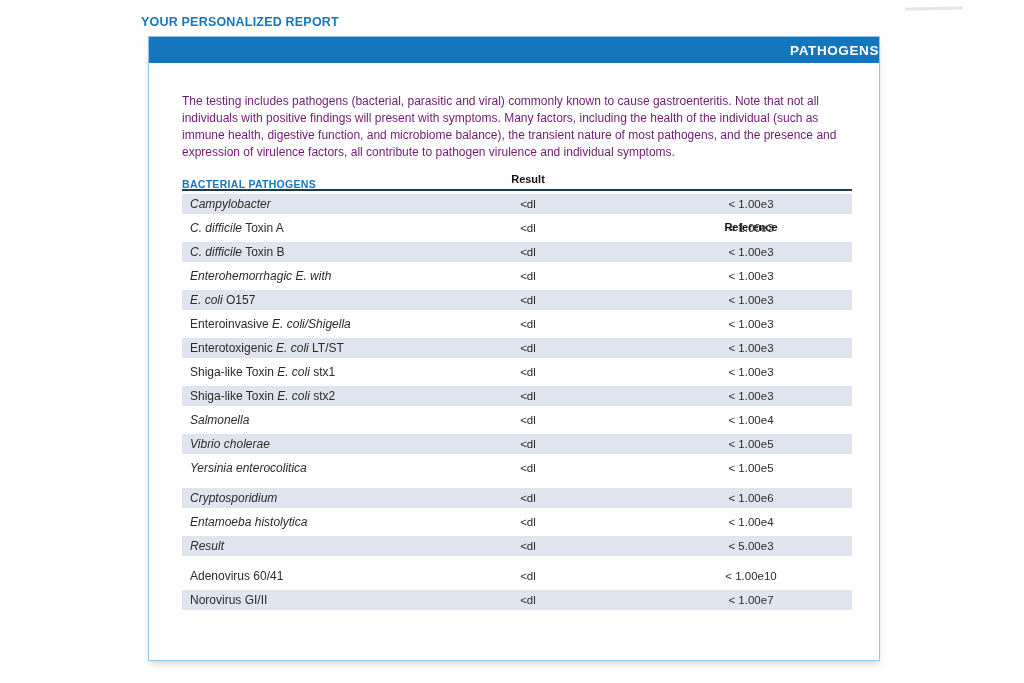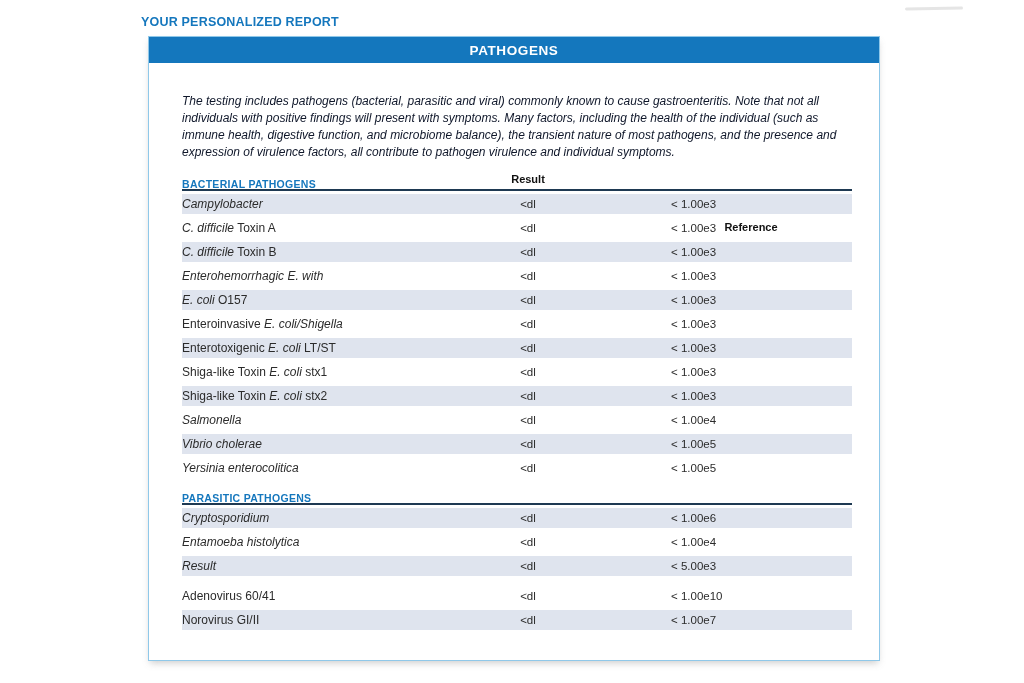--- a/index.html
+++ b/index.html
@@ -19,28 +19,28 @@
   }
   .report-box {
     position:absolute; left:148px; top:36px; width:732px; height:625px;
     box-sizing:border-box; background:#ffffff;
     border:1px solid var(--border-blue,#8fc8e9);
     box-shadow:0 4px 7px -2px rgba(110,110,110,0.35);
   }
   .banner {
     position:absolute; left:0; top:0; right:0; height:26px;
     background:var(--banner-blue,#1477bd);
-    display:flex; align-items:center; justify-content:center;
+    display:flex; align-items:center; justify-content:flex-end;
   }
   .banner span {
     color:#ffffff; font-weight:bold; font-size:13.5px; letter-spacing:0.6px;
   }
   .intro {
     position:absolute; left:33px; top:56px; width:676px; margin:0;
-    font-size:12px; line-height:1.42; color:#0f172a;font-style:italic;
+    font-size:12px; line-height:1.42; color:#701a75;
   }
   #table-root { position:absolute; left:33px; top:137px; width:670px; }
   .section { margin-bottom:10px; }
   .section-head {
     position:relative; height:15px; margin-bottom:3px;
     border-bottom:2px solid var(--rule-dark,#1e3952);
   }
   .section-title {
     font-size:10.5px; font-weight:bold; letter-spacing:0.3px;
     color:var(--accent-blue,#1577bd); text-transform:uppercase;
@@ -49,28 +49,28 @@
     position:absolute; top:-1px; font-size:11px; font-weight:bold;
     color:#111111; text-align:center;
   }
   .col-head.result { left:286px; width:120px; }
   .col-head.ref    { left:489px; width:160px;margin-top:48px; }
   .row {
     position:relative; height:20px; margin-bottom:4px;
     display:flex; align-items:center;
   }
   .row.shaded { background:var(--row-shade,#dfe4ee); }
-  .cell-name { padding-left:0; font-size:12px; color:#2b2b2b; white-space:nowrap; }
+  .cell-name { padding-left:8px; font-size:12px; color:#2b2b2b; white-space:nowrap; }
   .cell-name .it { font-style:italic; }
   .cell-result {
     position:absolute; left:286px; width:120px; text-align:center;
     font-size:11.5px; color:#2b2b2b;
   }
   .cell-ref {
-    position:absolute; left:489px; width:160px; 
+    position:absolute; left:489px; width:160px; text-align:center;
     font-size:11.5px; color:#2b2b2b;
   }
 </style>
 </head>
 <body>
 
 <div class="kicker">YOUR PERSONALIZED REPORT</div>
 <div class="smudge"></div>
 
 <div class="report-box">
@@ -136,21 +136,20 @@
           <span class="cell-result">&lt;dl</span>
           <span class="cell-ref">&lt; 1.00e5</span>
         </div>
         <div class="row">
           <span class="cell-name"><span class="it">Yersinia enterocolitica</span></span>
           <span class="cell-result">&lt;dl</span>
           <span class="cell-ref">&lt; 1.00e5</span>
         </div>
       </div>
       <div class="section">
-        <div class="section-head"><span class="section-title">PARASITIC PATHOGENS</span></div>
         <div class="row shaded">
           <span class="cell-name"><span class="it">Cryptosporidium</span></span>
           <span class="cell-result">&lt;dl</span>
           <span class="cell-ref">&lt; 1.00e6</span>
         </div>
         <div class="row">
           <span class="cell-name"><span class="it">Entamoeba histolytica</span></span>
           <span class="cell-result">&lt;dl</span>
           <span class="cell-ref">&lt; 1.00e4</span>
         </div>

